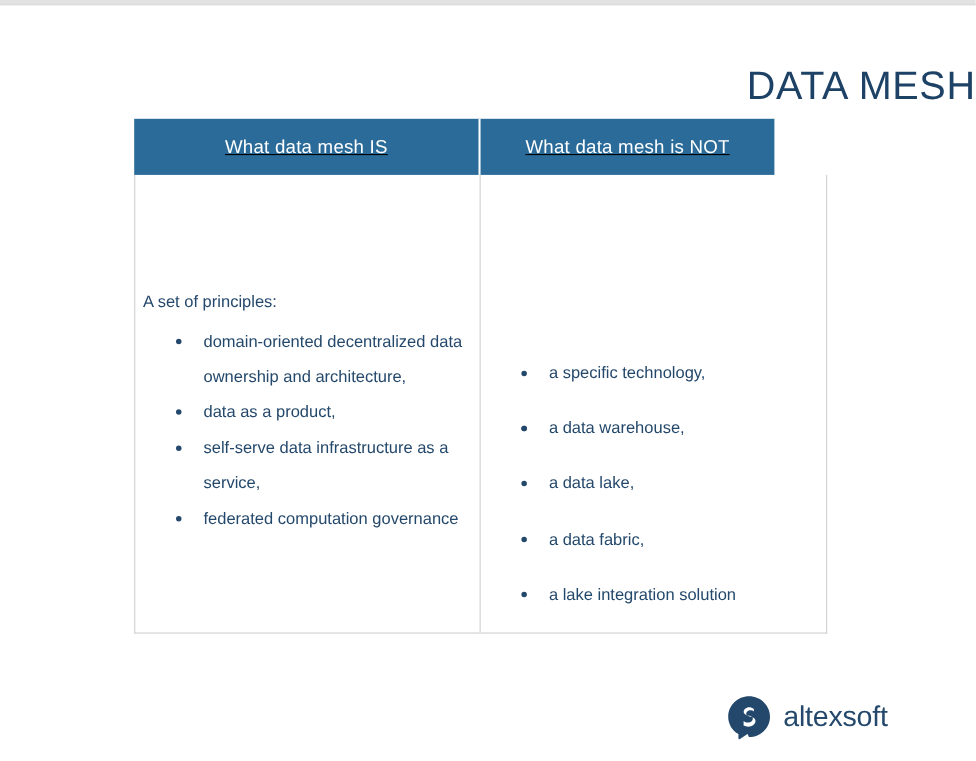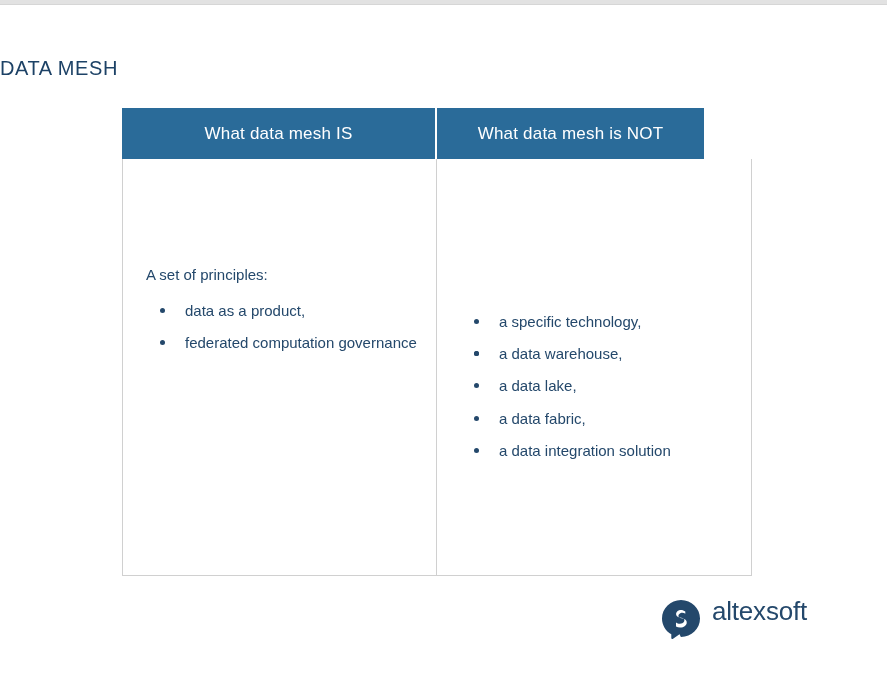--- a/index.html
+++ b/index.html
@@ -33,39 +33,40 @@
     width: 887px;
     height: 687px;
     background: #ffffff;
   }
 
   .slide-title {
     position: absolute;
     top: 52px;
     left: 0;
     width: 887px;
-    text-align: left;
-    font-size: 20px;
+    text-align: right;
+    font-size: 36px;
     letter-spacing: 0.6px;
     color: #1d4266;
     font-weight: 400;
   }
 
   
   .compare-table {
     position: absolute;
     left: 122px;
     top: 103px;
     width: 630px;
   }
 
   .table-head {
     display: flex;
     width: 100%;
     height: 51px;
+    text-decoration: underline;
   }
   .head-cell {
     height: 51px;
     background: #2a6b99;
     color: #ffffff;
     font-size: 17px;
     display: flex;
     align-items: center;
     justify-content: center;
     letter-spacing: 0.2px;
@@ -95,21 +96,20 @@
   }
 
   
   .intro-line {
     position: absolute;
     top: 107px;
     left: 7px;
     font-size: 15px;
     color: #24486b;
     white-space: nowrap;
-    margin-left: 16px;
   }
 
   ul.bullets {
     list-style: none;
     margin: 0;
     padding: 0;
     color: #24486b;
   }
   ul.bullets li {
     position: relative;
@@ -138,32 +138,34 @@
 
   .right-list {
     position: absolute;
     top: 147px;
     left: 0;
     width: 314px;
   }
   .right-list li {
     padding-left: 54px;
     line-height: 32.4px;
+    margin-top: 18px;
   }
   .right-list li .dot {
     left: 30px;
     top: 13px;
   }
 
   
   .logo {
     position: absolute;
     left: 660px;
-    top: 593px;
-    display: flex;
+    top: 626px;
+    display: flex;
+    align-items: center;
     gap: 10px;
   }
   .logo-mark {
     width: 42px;
     height: 42px;
     position: relative;
     flex: 0 0 auto;
   }
   .logo-word {
     font-size: 26px;
@@ -190,21 +192,29 @@
       <div class="head-cell right">What data mesh is NOT</div>
     </div>
 
     <div class="table-body">
 
       <div class="body-cell left">
         <div class="intro-line">A set of principles:</div>
         <ul class="bullets left-list">
           <li>
             <span class="dot"></span>
+            <span>domain-oriented decentralized data ownership and architecture,</span>
+          </li>
+          <li>
+            <span class="dot"></span>
             <span>data as a product,</span>
+          </li>
+          <li>
+            <span class="dot"></span>
+            <span>self-serve data infrastructure as a service,</span>
           </li>
           <li>
             <span class="dot"></span>
             <span>federated computation governance</span>
           </li>
         </ul>
       </div>
 
       <div class="body-cell right">
         <ul class="bullets right-list">
@@ -222,21 +232,21 @@
           <li>
             <span class="dot"></span>
             <span>a data lake,</span>
           </li>
           <li>
             <span class="dot"></span>
             <span>a data fabric,</span>
           </li>
           <li>
             <span class="dot"></span>
-            <span>a data integration solution</span>
+            <span>a lake integration solution</span>
           </li>
         </ul>
       </div>
 
     </div>
   </div>
 
   <div class="logo">
     <div class="logo-mark">
       <svg width="42" height="42" viewBox="0 0 42 42" aria-hidden="true">

